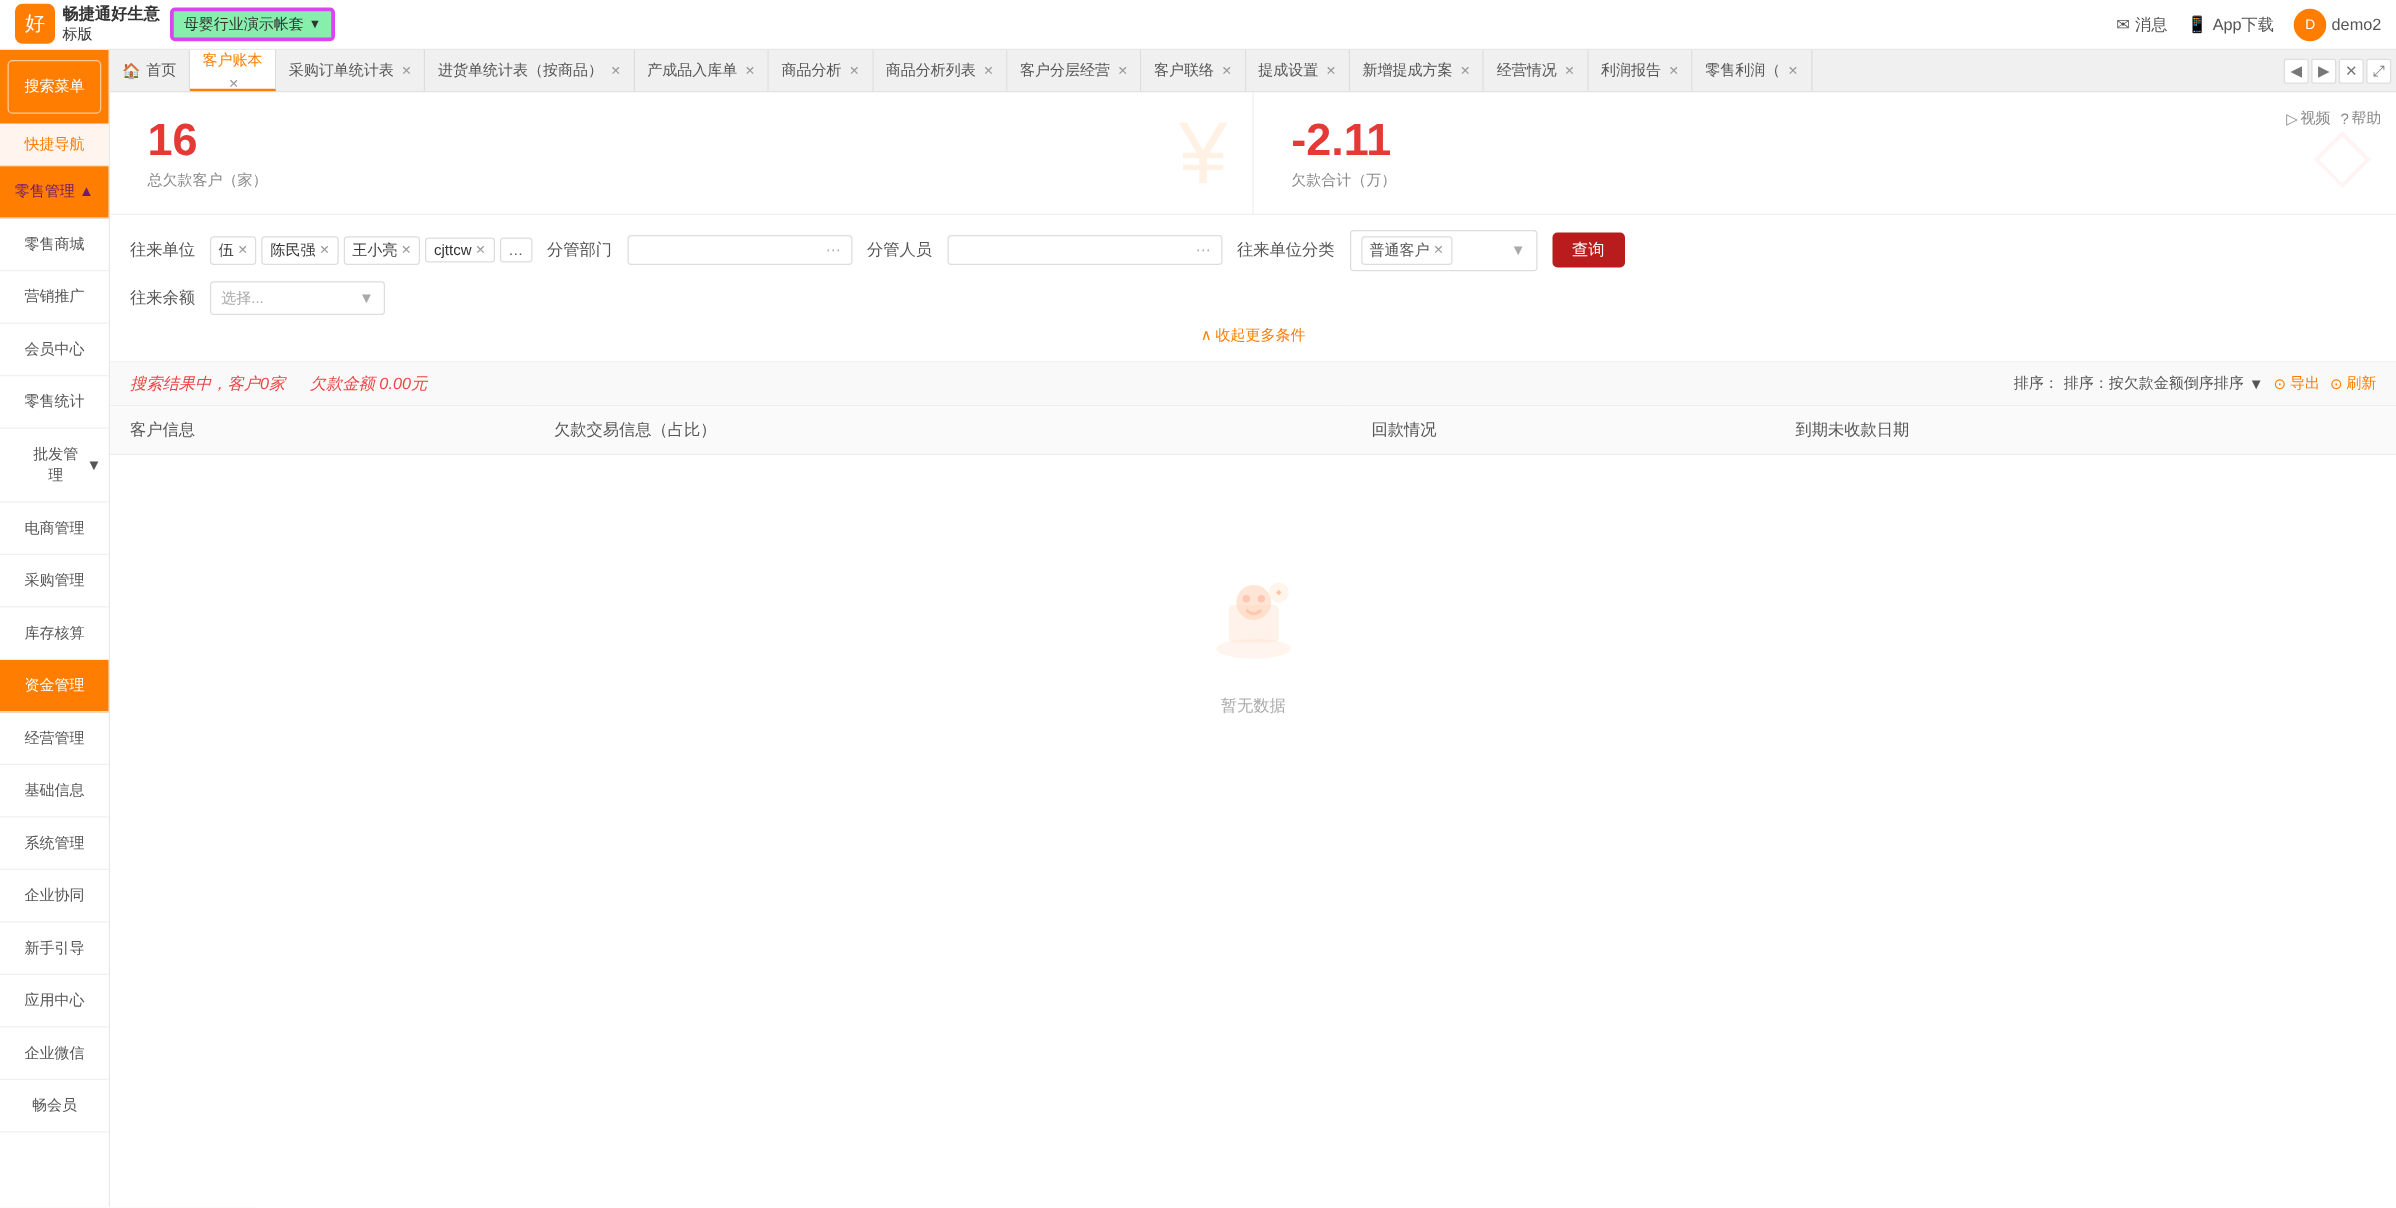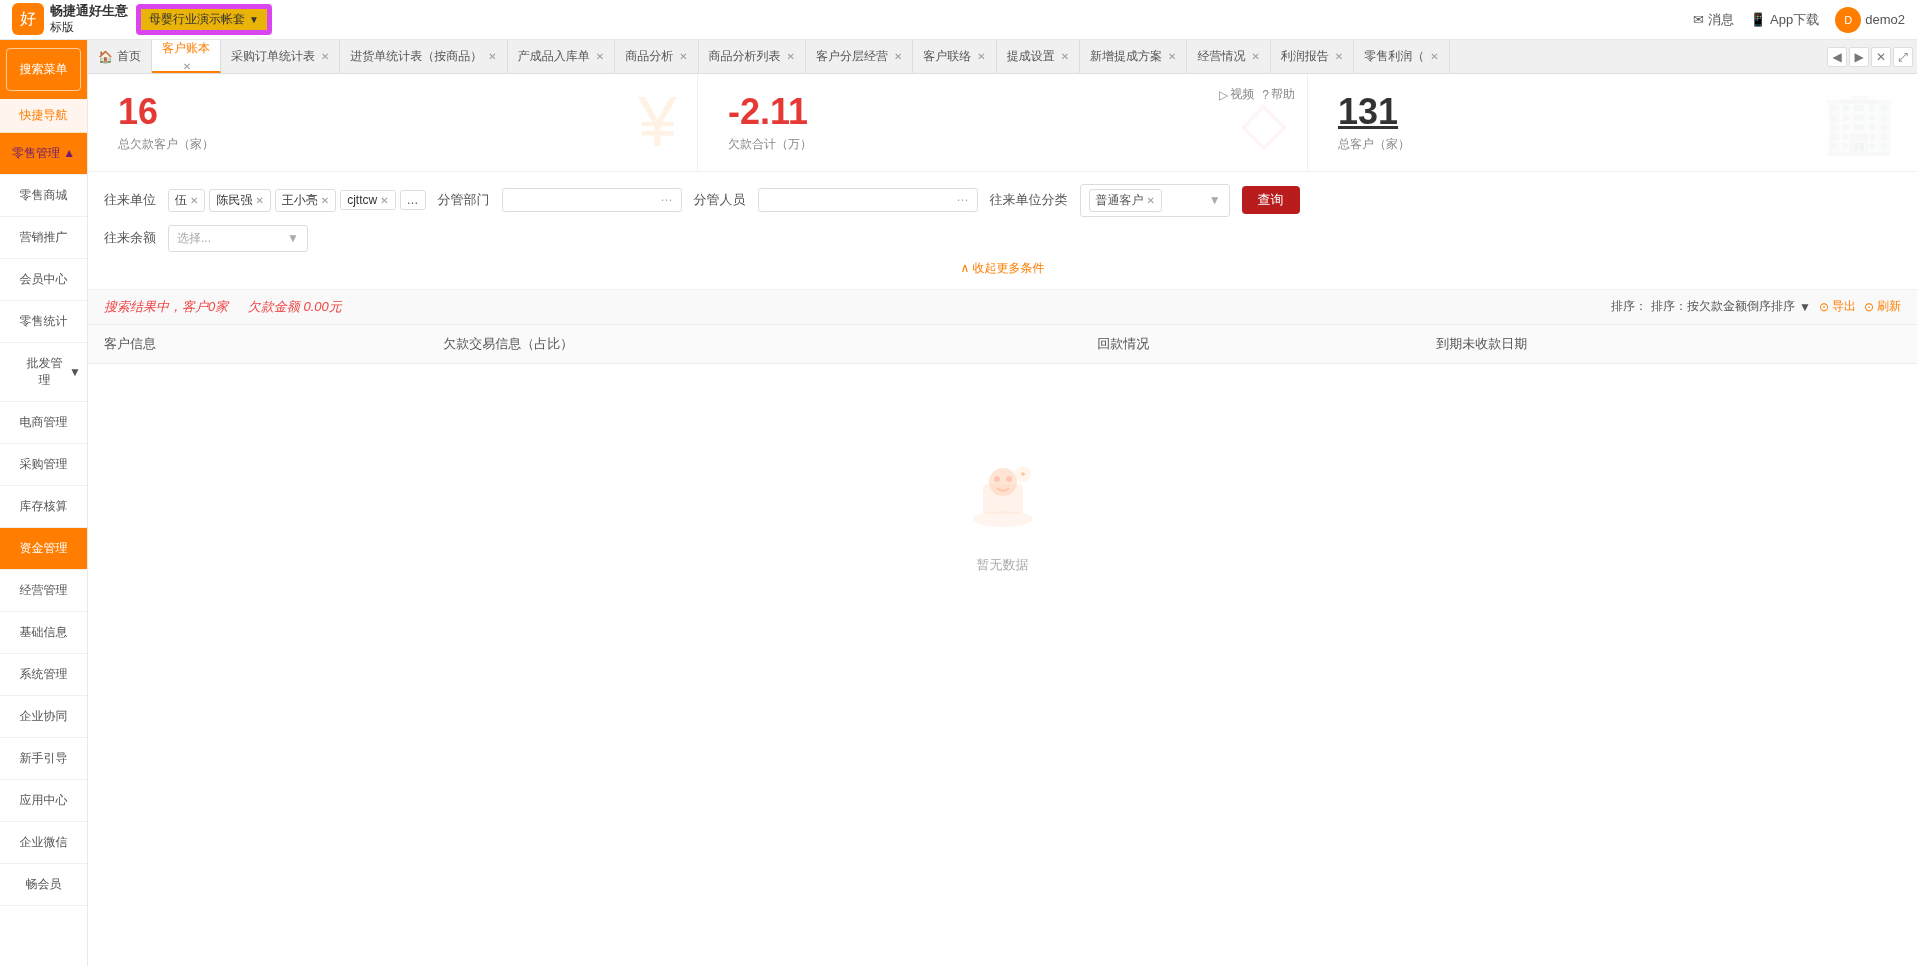--- a/index.html
+++ b/index.html
@@ -5,21 +5,21 @@
     * { box-sizing: border-box; margin: 0; padding: 0; }
     body { font-family: 'Microsoft YaHei', Arial, sans-serif; font-size: 13px; background: #f5f5f5; color: #333; display: flex; flex-direction: column; height: 100vh; overflow: hidden; }
 
     
     .topbar { background: #fff; height: 40px; display: flex; align-items: center; justify-content: space-between; padding: 0 12px; border-bottom: 1px solid #e8e8e8; flex-shrink: 0; }
     .topbar-left { display: flex; align-items: center; gap: 8px; }
     .logo-area { display: flex; align-items: center; gap: 6px; }
     .logo-icon { width: 32px; height: 32px; background: #ff7d00; border-radius: 6px; display: flex; align-items: center; justify-content: center; color: #fff; font-size: 16px; }
     .logo-text { font-size: 12px; color: #333; line-height: 1.3; }
     .logo-text .main { font-weight: bold; font-size: 13px; }
-    .workspace-selector { display: flex; align-items: center; gap: 4px; background: #eab308; border: 5px solid #d946ef; border-radius: 4px; padding: 2px 8px; cursor: pointer; font-size: 12px; }
+    .workspace-selector { display: flex; align-items: center; gap: 4px; background: #86efac; border: 3px solid #d946ef; border-radius: 4px; padding: 2px 8px; cursor: pointer; font-size: 12px; }
     .topbar-right { display: flex; align-items: center; gap: 16px; font-size: 13px; color: #555; }
     .topbar-right .item { display: flex; align-items: center; gap: 4px; cursor: pointer; }
     .avatar { width: 26px; height: 26px; border-radius: 50%; background: #ff7d00; display: flex; align-items: center; justify-content: center; color: #fff; font-size: 11px; }
 
     
     .main-layout { display: flex; flex: 1; overflow: hidden; }
 
     
     .sidebar { width: 88px; background: #fff; border-right: 1px solid #e8e8e8; display: flex; flex-direction: column; flex-shrink: 0; overflow-y: auto; }
     .sidebar-search { padding: 8px 6px; background: #ff7d00; }
@@ -235,25 +235,20 @@
           <div class="video-help">
             <span>
               <span>▷</span>
               <span>视频</span>
             </span>
             <span>
               <span>?</span>
               <span>帮助</span>
             </span>
           </div>
-        </div>
-        <div class="stat-card">
-          <div style="position:absolute;right:20px;top:50%;transform:translateY(-50%);opacity:0.07;font-size:60px;color:#4da6e8;">🏢</div>
-          <div class="stat-value dark">131</div>
-          <div class="stat-label">总客户（家）</div>
         </div>
       </div>
 
       <div class="filter-area">
         <div class="filter-row">
           <span class="filter-label">往来单位</span>
           <div class="filter-tags">
             <div class="filter-tag">
               <span>伍</span>
               <span class="del">✕</span>

